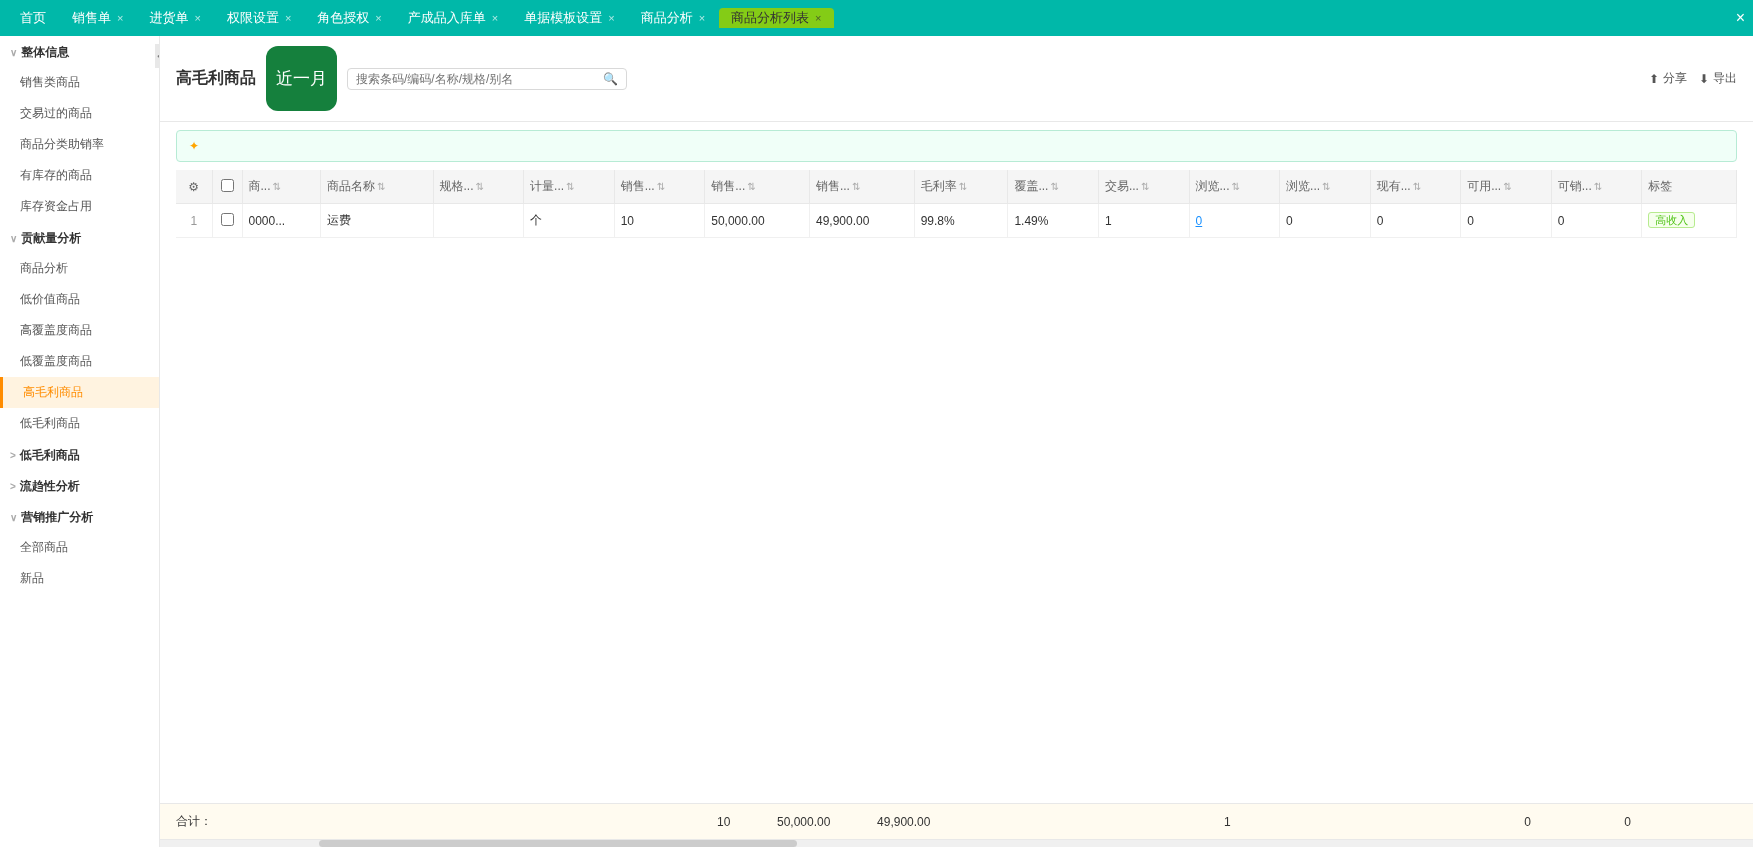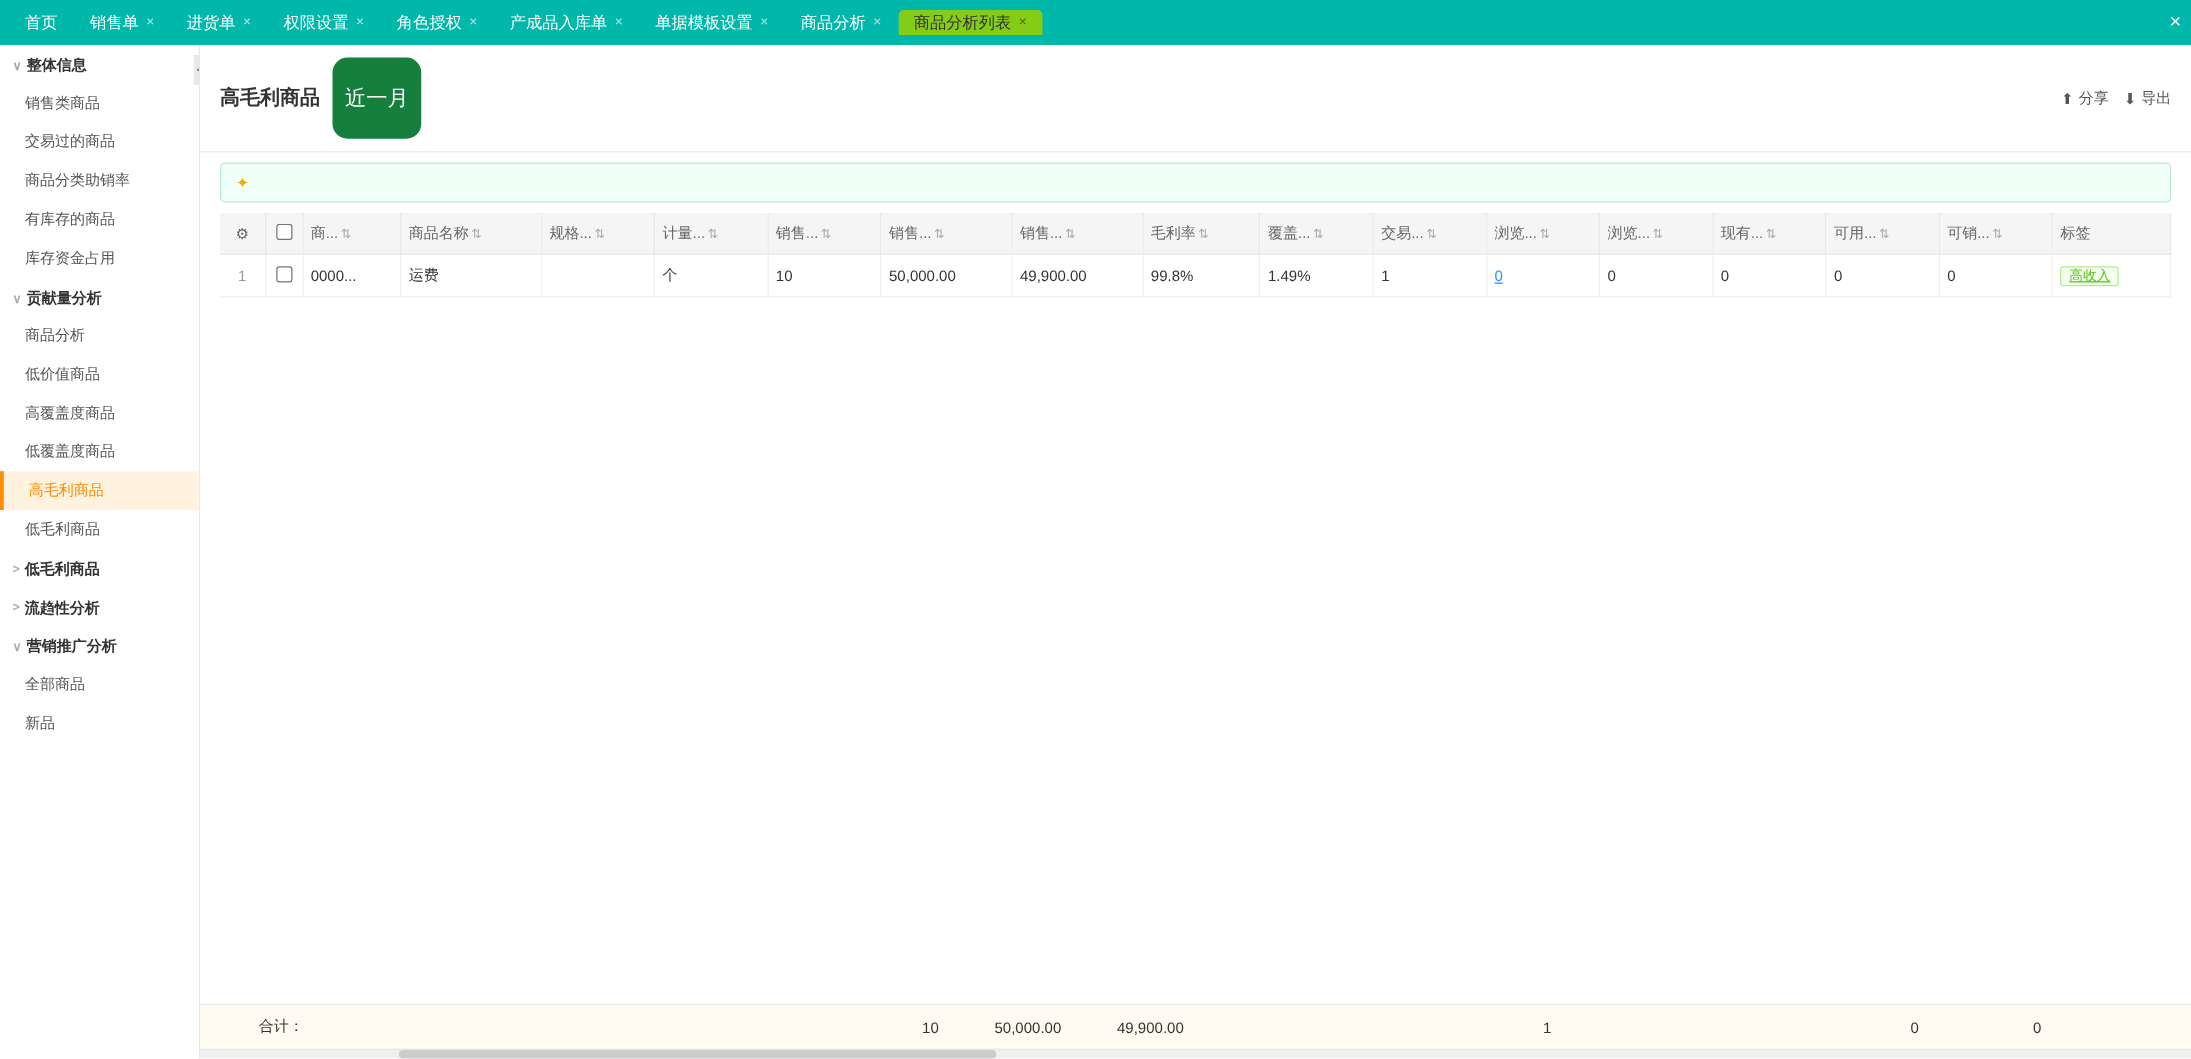--- a/index.html
+++ b/index.html
@@ -217,40 +217,38 @@
     }
     tbody td:first-child { text-align: center; color: #999; }
     tbody td:nth-child(2) { text-align: center; }
     .tag-high-income {
       color: #52c41a;
       background: #f6ffed;
       border: 1px solid #b7eb8f;
       border-radius: 3px;
       padding: 1px 6px;
       font-size: 11px;
-      text-decoration: underline;
     }
     .link-text { color: #1890ff; text-decoration: underline; cursor: pointer; }
 
     
     .footer-total {
       background: #fffbf0;
       border-top: 1px solid #e8e8e8;
       padding: 8px 16px;
       display: flex;
       align-items: center;
       gap: 0;
       font-size: 12px;
       color: #333;
       min-height: 36px;
     }
     .total-label {
       width: 60px;
       min-width: 60px;
-      margin-left: 31px;
     }
     .total-cells {
       display: flex;
       flex: 1;
       gap: 0;
     }
     .total-cell {
       flex: 1;
       text-align: right;
       padding: 0 6px;
@@ -323,20 +321,24 @@
         <div class="sidebar-item">全部商品</div>
         <div class="sidebar-item">新品</div>
       </div>
   </div>
 
   <div class="content-area">
 
     <div class="content-header">
       <span class="content-title">高毛利商品</span>
       <button class="time-filter-btn">近一月</button>
+      <div class="search-box">
+        <input type="text" placeholder="搜索条码/编码/名称/规格/别名" style="">
+        <span style="color:#aaa;cursor:pointer;">🔍</span>
+      </div>
       <div class="header-actions">
         <div class="action-btn">
           <span>⬆</span>
           <span>分享</span>
         </div>
         <div class="action-btn">
           <span>⬇</span>
           <span>导出</span>
         </div>
       </div>

